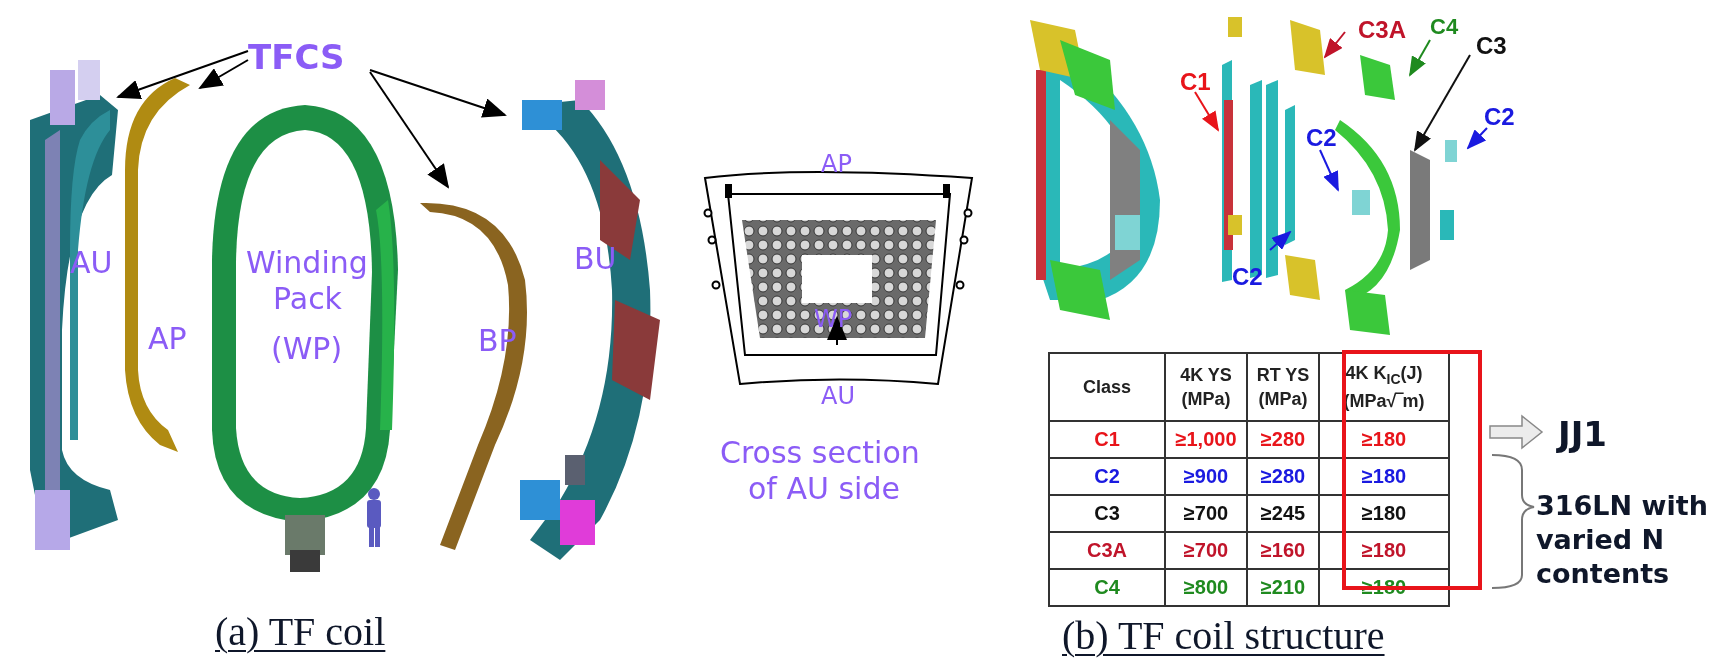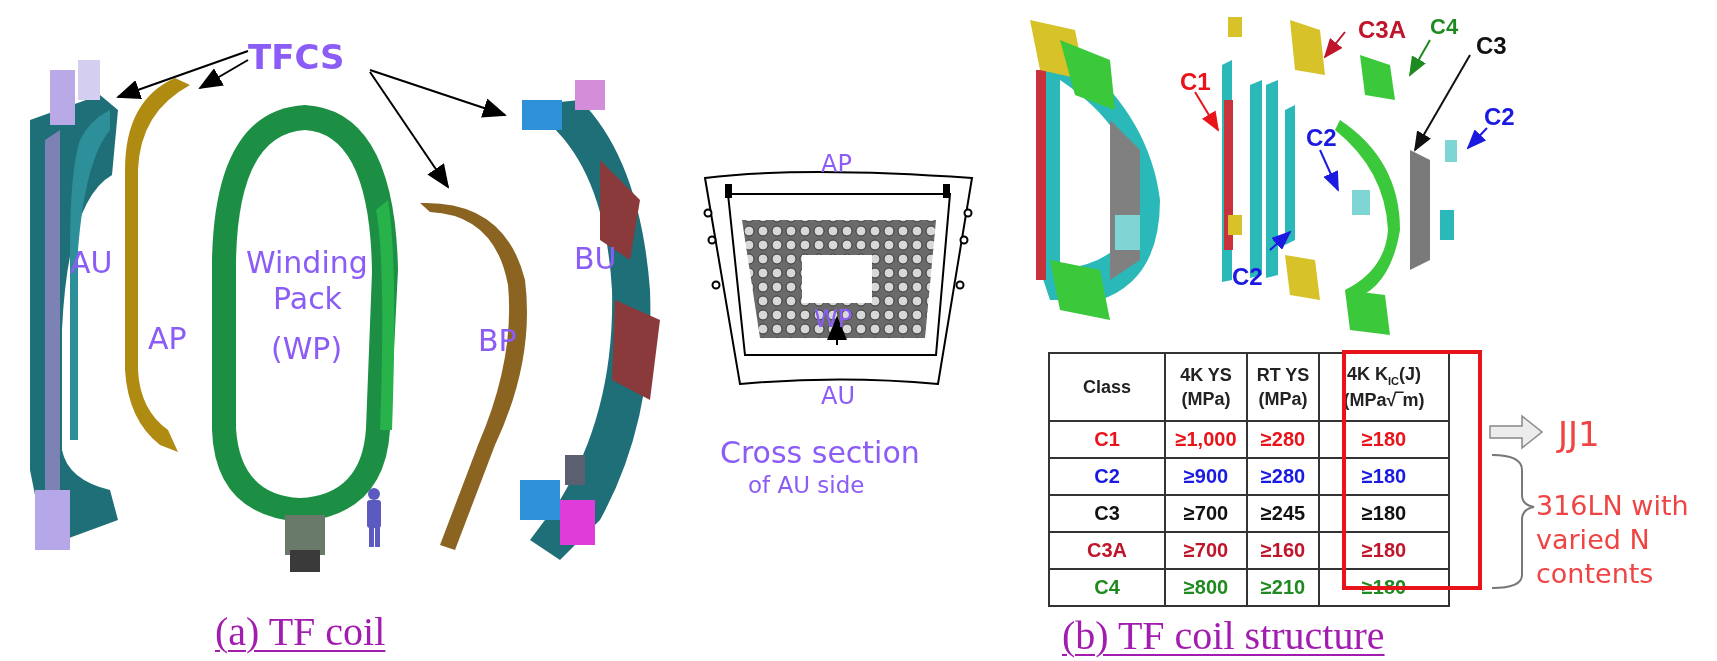--- a/index.html
+++ b/index.html
@@ -1,27 +1,27 @@
 <!DOCTYPE html>
 <html><head>
 <meta charset="utf-8">
 <style>
   html, body { margin:0; padding:0; background:#ffffff; }
   body { width:1717px; height:661px; position:relative; overflow:hidden;
          font-family:"DejaVu Sans", sans-serif; color:#111; }
   svg.art { position:absolute; left:0; top:0; }
   .lbl { position:absolute; font-family:"DejaVu Sans", sans-serif; color:#8b5cf6; line-height:1; white-space:nowrap; }
-  .caption { position:absolute; font-family:"Liberation Serif", serif; font-size:40px; text-decoration:underline; text-decoration-thickness:2px; text-underline-offset:5px; color:#a21caf; white-space:nowrap; }
+  .caption { position:absolute; font-family:"Liberation Serif", serif; font-size:40px; text-decoration:underline; text-decoration-thickness:2px; text-underline-offset:5px; color:#0f172a; white-space:nowrap; }
   .pl { position:absolute; font-family:"Liberation Sans", sans-serif; font-weight:bold; font-size:24px; white-space:nowrap; }
   table.props { position:absolute; left:1048px; top:352px; border-collapse:collapse; font-family:"Liberation Sans", sans-serif; font-weight:bold; }
   table.props th, table.props td { border:2px solid #333; text-align:center; padding:0; }
   table.props th { font-size:18px; height:66px; color:#222; line-height:1.35; }
   table.props td { font-size:20px; height:35px; }
   .redbox { position:absolute; left:1342px; top:350px; width:140px; height:240px; border:4px solid #e8141a; box-sizing:border-box; }
-  .side { position:absolute; font-family:"DejaVu Sans", sans-serif; color:#ef4444; white-space:nowrap; }
+  .side { position:absolute; font-family:"DejaVu Sans", sans-serif; color:#0f172a; white-space:nowrap;font-weight:bold; }
 </style>
 </head>
 <body>
 
 <svg class="art" width="1717" height="661" viewBox="0 0 1717 661">
   <defs>
     <marker id="ah" markerWidth="12" markerHeight="10" refX="11" refY="5" orient="auto">
       <path d="M0,0 L12,5 L0,10 z" fill="#000"></path>
     </marker>
     <pattern id="cells" width="14" height="14" patternUnits="userSpaceOnUse">
@@ -159,21 +159,21 @@
 <div class="lbl" style="left:246px; top:248px; font-size:30px;">Winding</div>
 <div class="lbl" style="left:273px; top:284px; font-size:30px;">Pack</div>
 <div class="lbl" style="left:271px; top:318px; font-size:30px;margin-top:16px;">(WP)</div>
 <div class="lbl" style="left:478px; top:326px; font-size:30px;text-align:center;">BP</div>
 <div class="lbl" style="left:574px; top:244px; font-size:30px;">BU</div>
 
 <div class="lbl" style="left:821px; top:152px; font-size:24px;">AP</div>
 <div class="lbl" style="left:814px; top:268px; font-size:24px;margin-top:39px;">WP</div>
 <div class="lbl" style="left:821px; top:384px; font-size:24px;">AU</div>
 <div class="lbl" style="left:720px; top:438px; font-size:30px;">Cross section</div>
-<div class="lbl" style="left:748px; top:474px; font-size:23px;">of AU side</div>
+<div class="lbl" style="left:748px; top:474px; font-size:30px;">of AU side</div>
 
 <div class="caption" style="left:215px; top:608px;">(a) TF coil</div>
 
 <div class="pl" style="left:1180px; top:68px; color:#e8141a;">C1</div>
 <div class="pl" style="left:1358px; top:16px; color:#c0142a;">C3A</div>
 <div class="pl" style="left:1430px; top:14px; color:#1f8a1f; font-size:22px;">C4</div>
 <div class="pl" style="left:1476px; top:32px; color:#111;">C3</div>
 <div class="pl" style="left:1484px; top:103px; color:#1a1ae0;">C2</div>
 <div class="pl" style="left:1306px; top:124px; color:#1a1ae0;">C2</div>
 <div class="pl" style="left:1232px; top:263px; color:#1a1ae0;">C2</div>
@@ -184,21 +184,21 @@
       <th style="width:114px;">Class</th>
       <th style="width:80px;">
         <span>4K YS</span><br>
         <span>(MPa)</span>
       </th>
       <th style="width:70px;">
         <span>RT YS</span><br>
         <span>(MPa)</span>
       </th>
       <th style="width:128px;">
-        <span>4K K</span><sub style="font-size:11px;">IC</sub><span>(J)</span><br>
+        <span>4K K</span><sub style="font-size:14px;">IC</sub><span>(J)</span><br>
         <span>(MPa√‾m)</span>
       </th>
     </tr>
   </thead>
   <tbody>
     <tr style="color:#e8141a;">
       <td>C1</td>
       <td>≥1,000</td>
       <td>≥280</td>
       <td>≥180</td>

